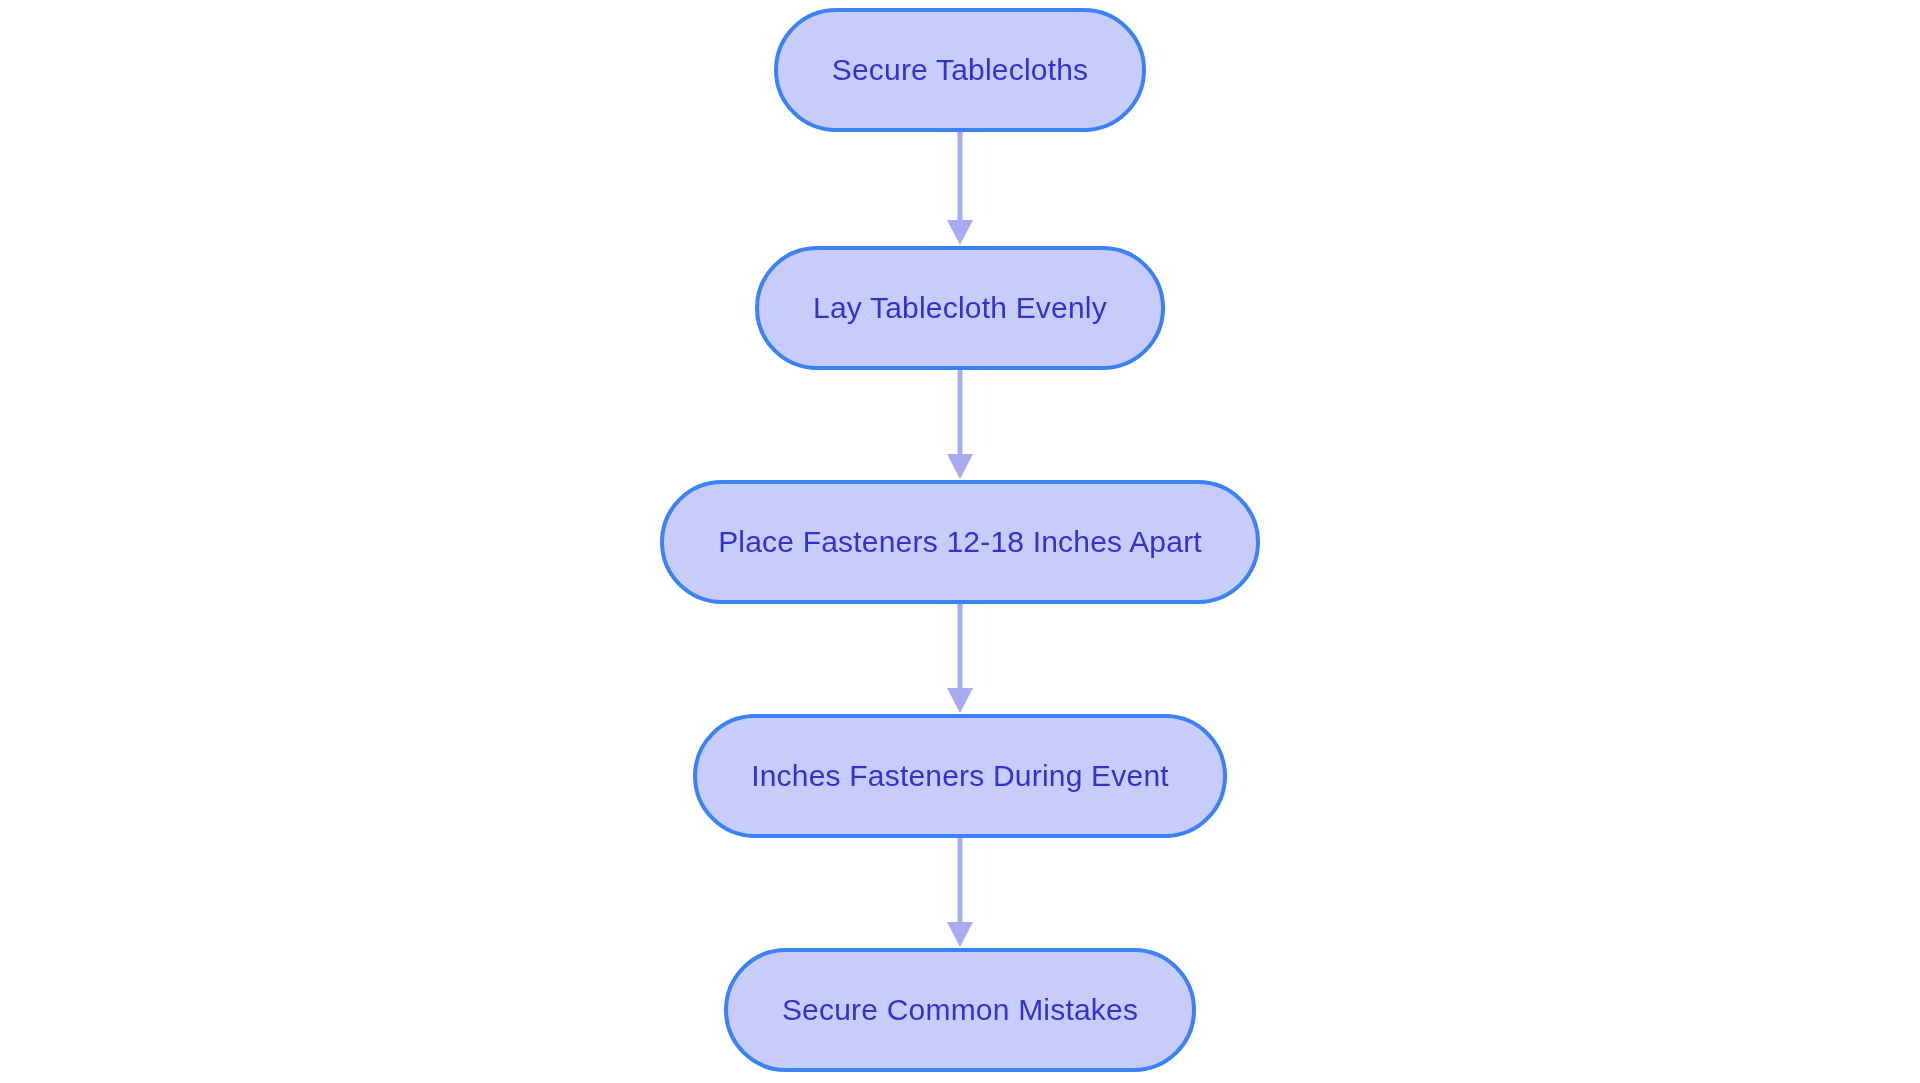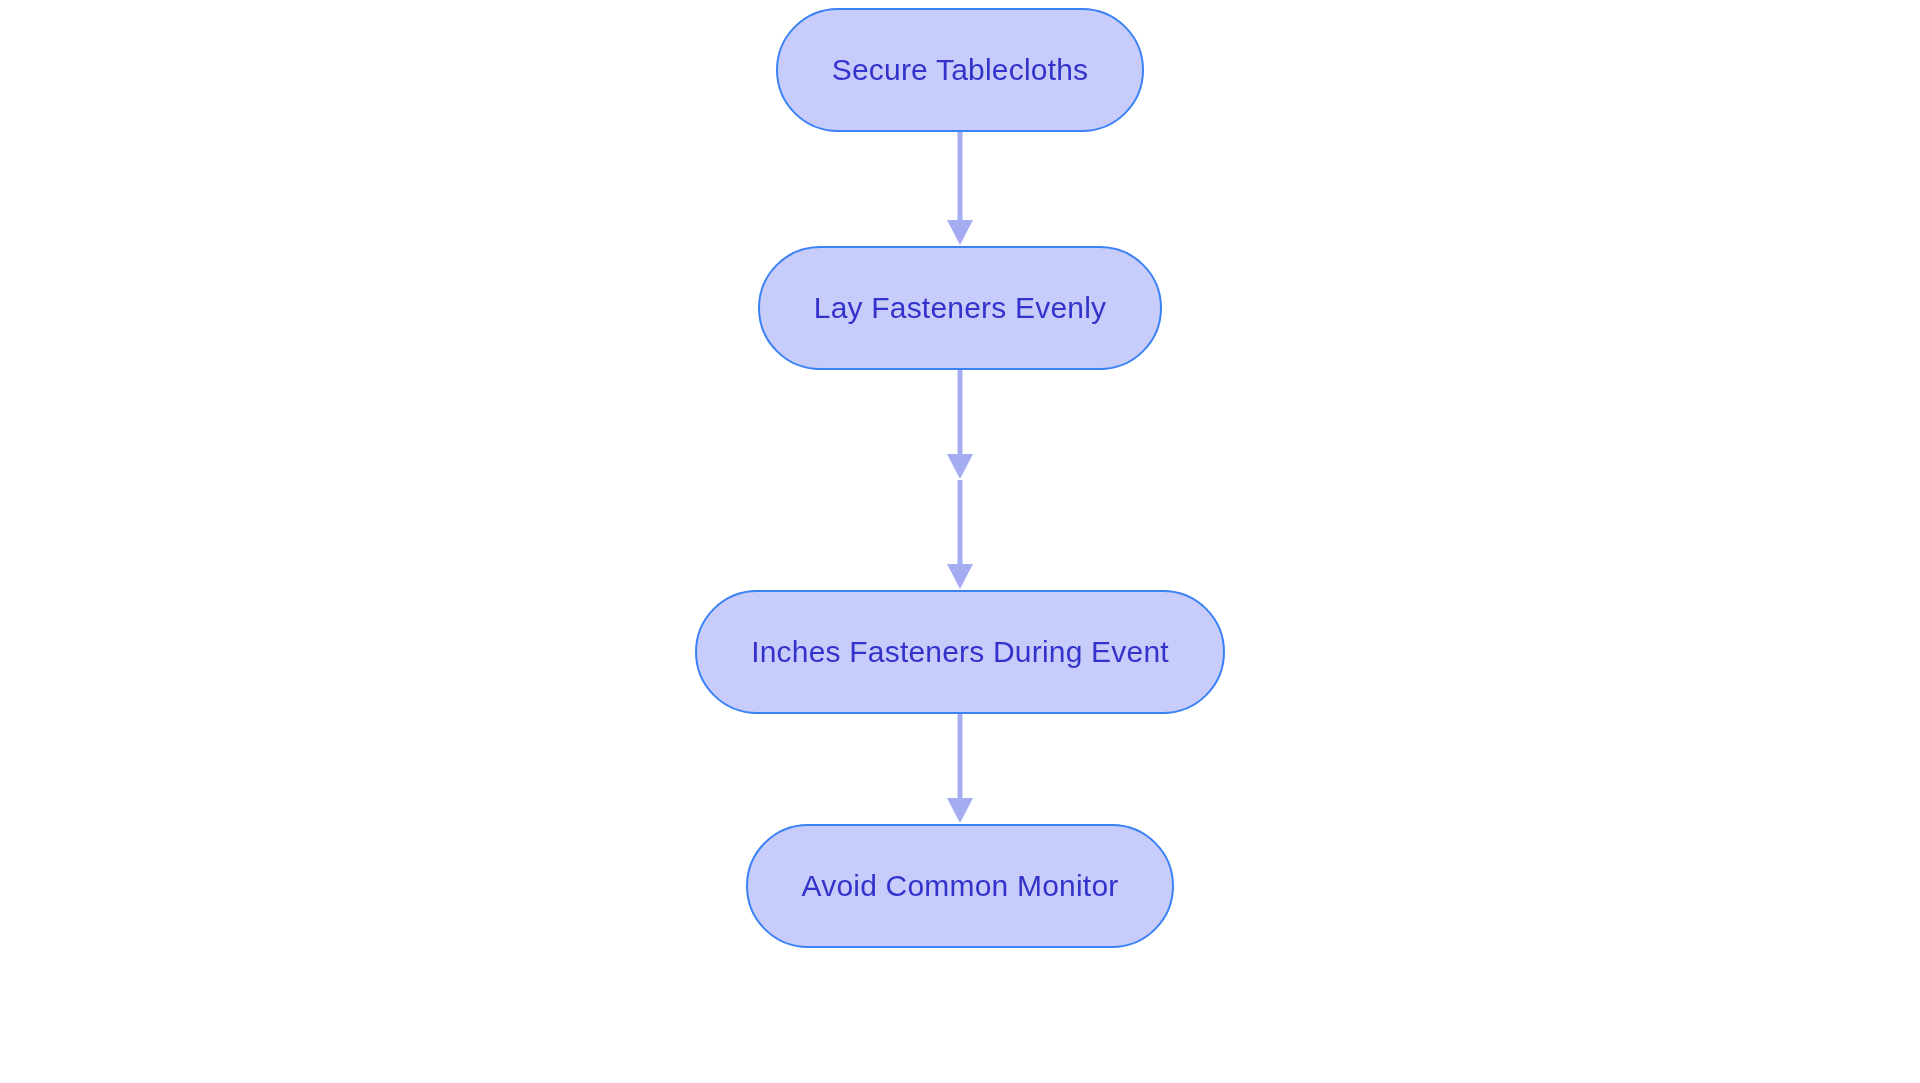--- a/index.html
+++ b/index.html
@@ -26,21 +26,21 @@
     width: 1920px;
     height: 1083px;
     display: flex;
     flex-direction: column;
     align-items: center;
     justify-content: flex-start;
   }
   .node {
     box-sizing: border-box;
     background: #c8ccfb;
-    border: 2px solid #3b82f6;
+    border: 4px solid #3b82f6;
     border-radius: 62px;
     color: #3333cc;
     font-size: 30px;
     font-weight: 400;
     letter-spacing: 0.2px;
     display: flex;
     align-items: center;
     justify-content: center;
     height: 124px;
     padding: 0 54px;
@@ -78,47 +78,50 @@
     </div>
 
     <div class="connector">
       <svg width="64" height="114" viewBox="0 0 64 114">
         <line x1="32" y1="0" x2="32" y2="92" stroke="#a5acf2" stroke-width="5"></line>
         <polygon points="32,113 19,88 45,88" fill="#a5acf2"></polygon>
       </svg>
     </div>
 
     <div class="node">
-      <span class="node-label">Lay Fasteners Evenly</span>
+      <span class="node-label">Lay Tablecloth Evenly</span>
     </div>
 
     <div class="connector">
       <svg width="64" height="110" viewBox="0 0 64 110">
         <line x1="32" y1="0" x2="32" y2="88" stroke="#a5acf2" stroke-width="5"></line>
         <polygon points="32,109 19,84 45,84" fill="#a5acf2"></polygon>
       </svg>
     </div>
 
+    <div class="node">
+      <span class="node-label">Place Fasteners 12-18 Inches Apart</span>
+    </div>
 
     <div class="connector">
       <svg width="64" height="110" viewBox="0 0 64 110">
         <line x1="32" y1="0" x2="32" y2="88" stroke="#a5acf2" stroke-width="5"></line>
         <polygon points="32,109 19,84 45,84" fill="#a5acf2"></polygon>
       </svg>
     </div>
 
     <div class="node">
       <span class="node-label">Inches Fasteners During Event</span>
     </div>
 
     <div class="connector">
       <svg width="64" height="110" viewBox="0 0 64 110">
         <line x1="32" y1="0" x2="32" y2="88" stroke="#a5acf2" stroke-width="5"></line>
         <polygon points="32,109 19,84 45,84" fill="#a5acf2"></polygon>
       </svg>
     </div>
 
     <div class="node">
-      <span class="node-label">Avoid Common Monitor</span>
+      <span class="node-label">Secure Common Mistakes</span>
     </div>
 
   </div>
 </div>
 
 </body></html>

